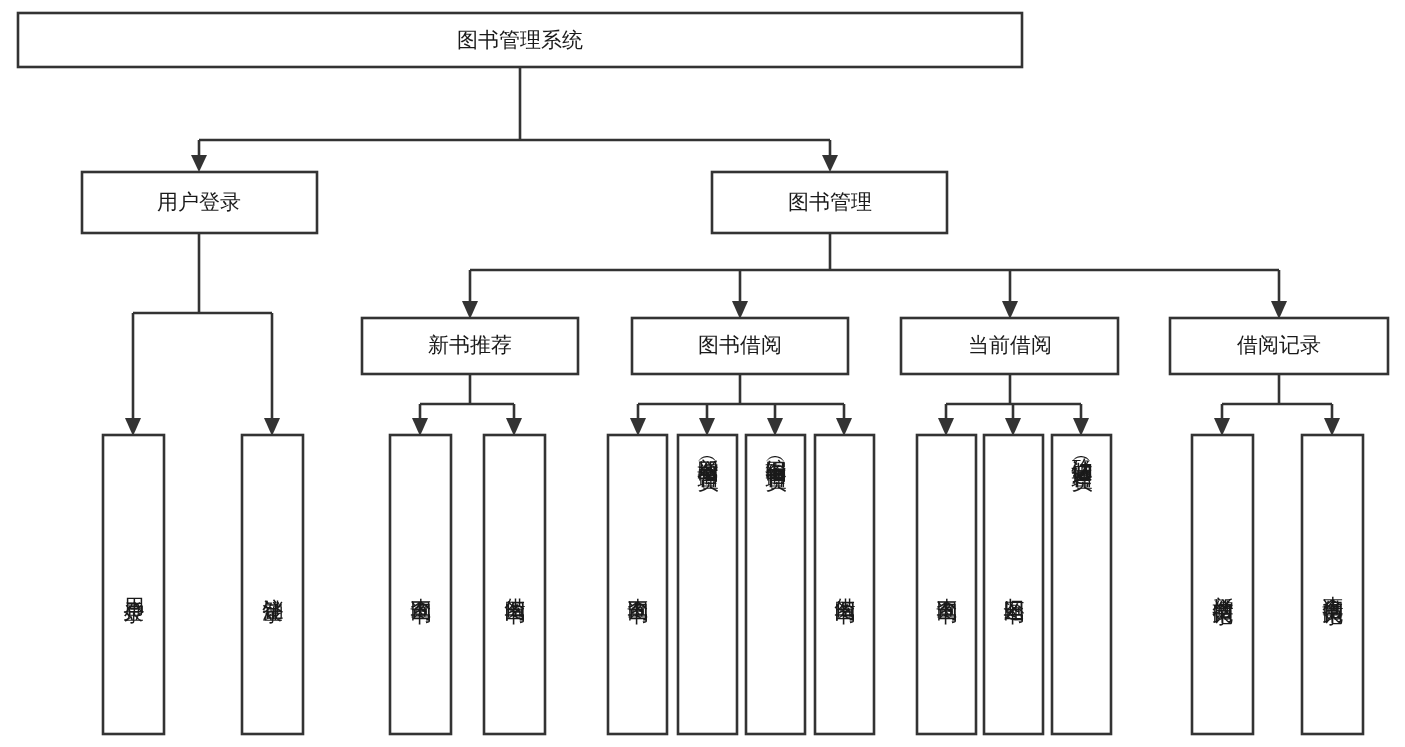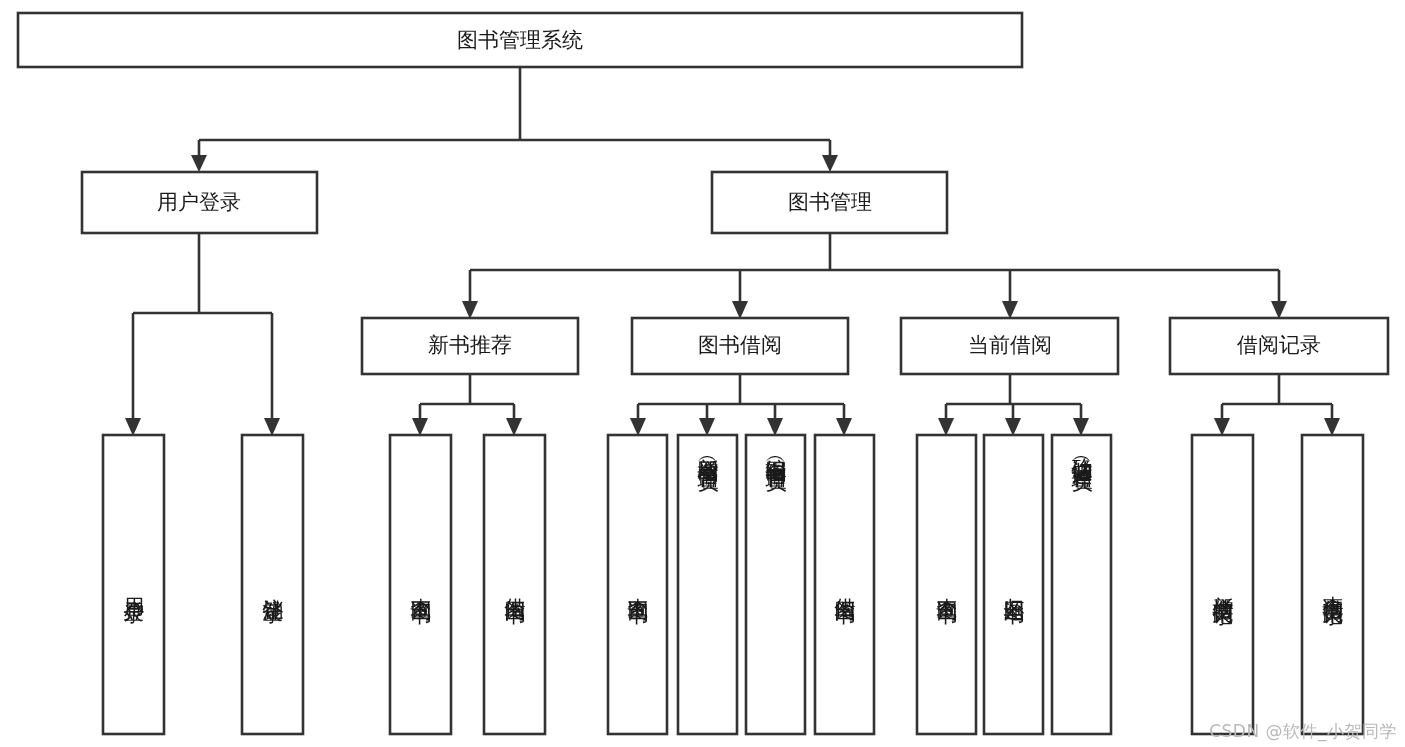--- a/index.html
+++ b/index.html
@@ -251,14 +251,13 @@
     <span class="leaf-label">确认归还（管理员）</span>
   </div>
 
   <div class="leaf-label-box" style="left:1192px; top:435px; width:61px; height:299px; align-items:center;">
     <span class="leaf-label">新增借阅记录</span>
   </div>
   <div class="leaf-label-box" style="left:1302px; top:435px; width:61px; height:299px; align-items:center;">
     <span class="leaf-label">查询借阅记录</span>
   </div>
 
-  <div class="watermark">CSDN @软件_小贺同学</div>
 </div>
 
 </body></html>

